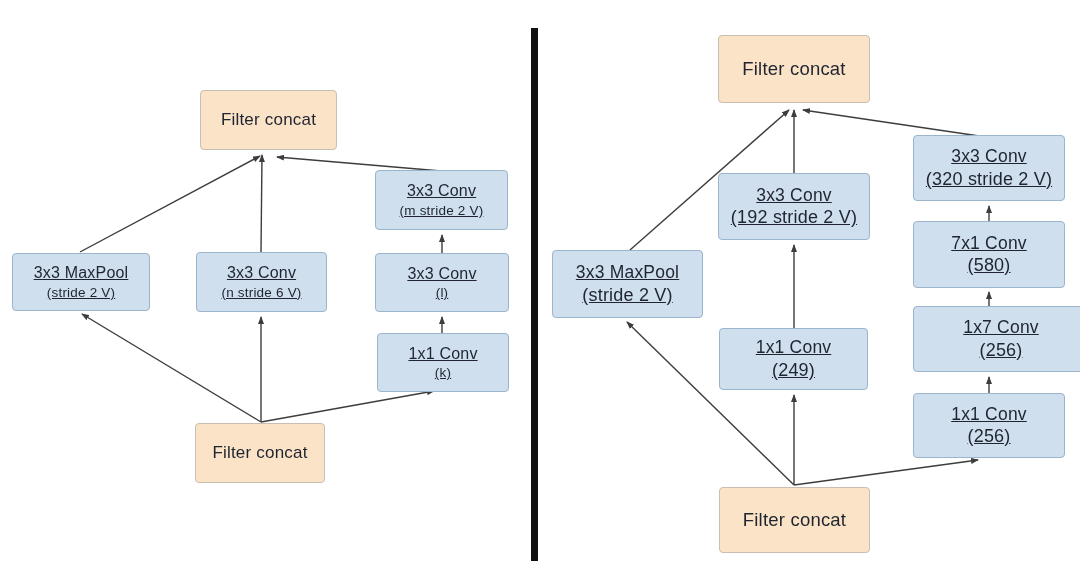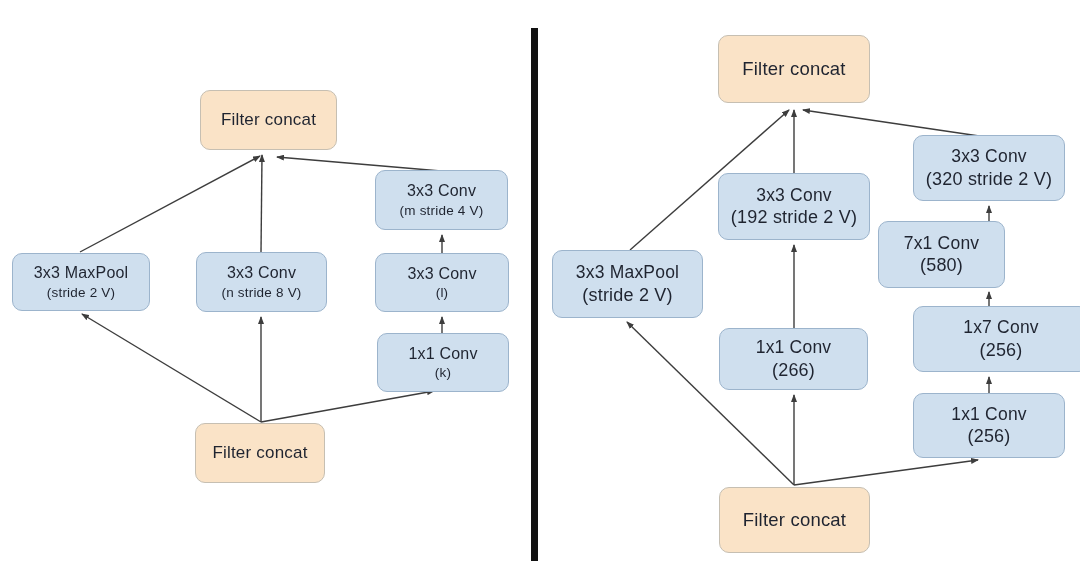--- a/index.html
+++ b/index.html
@@ -22,28 +22,29 @@
     stroke-width: 1.4;
   }
   .node {
     position: absolute;
     box-sizing: border-box;
     display: flex;
     flex-direction: column;
     align-items: center;
     justify-content: center;
     text-align: center;
-    border-radius: 10px;
+    border-radius: 4px;
     color: var(--text, #1f2430);
     line-height: 1.28;
     letter-spacing: 0.2px;
   }
   .node.blue {
     background: var(--node-fill-blue, #cfdfee);
     border: 1.5px solid var(--node-border-blue, #9cb4cc);
+    text-decoration: underline;
   }
   .node.orange {
     background: var(--node-fill-orange, #fae3c7);
     border: 1.5px solid var(--node-border-orange, #c6bfb2);
   }
   .dg-left .l1 { font-size: 16px; }
   .dg-left .l2 { font-size: 13.5px; }
   .dg-left .concat-label { font-size: 17px; }
   .dg-right .l1 { font-size: 17.5px; }
   .dg-right .l2 { font-size: 18px; }
@@ -94,26 +95,26 @@
       <div class="concat-label">Filter concat</div>
     </div>
 
     <div class="node blue" style="left:12px; top:253px; width:138px; height:58px">
       <div class="l1">3x3 MaxPool</div>
       <div class="l2">(stride 2 V)</div>
     </div>
 
     <div class="node blue" style="left:196px; top:252px; width:131px; height:60px">
       <div class="l1">3x3 Conv</div>
-      <div class="l2">(n stride 8 V)</div>
+      <div class="l2">(n stride 6 V)</div>
     </div>
 
     <div class="node blue" style="left:375px; top:170px; width:133px; height:60px">
       <div class="l1">3x3 Conv</div>
-      <div class="l2">(m stride 4 V)</div>
+      <div class="l2">(m stride 2 V)</div>
     </div>
 
     <div class="node blue" style="left:375px; top:253px; width:134px; height:59px">
       <div class="l1">3x3 Conv</div>
       <div class="l2">(l)</div>
     </div>
 
     <div class="node blue" style="left:377px; top:333px; width:132px; height:59px">
       <div class="l1">1x1 Conv</div>
       <div class="l2">(k)</div>
@@ -138,29 +139,29 @@
       <div class="l2">(192 stride 2 V)</div>
     </div>
 
     <div class="node blue" style="left:552px; top:250px; width:151px; height:68px">
       <div class="l1">3x3 MaxPool</div>
       <div class="l2">(stride 2 V)</div>
     </div>
 
     <div class="node blue" style="left:719px; top:328px; width:149px; height:62px">
       <div class="l1">1x1 Conv</div>
-      <div class="l2">(266)</div>
+      <div class="l2">(249)</div>
     </div>
 
     <div class="node blue" style="left:913px; top:135px; width:152px; height:66px">
       <div class="l1">3x3 Conv</div>
       <div class="l2">(320 stride 2 V)</div>
     </div>
 
-    <div class="node blue" style="left:878px; top:221px; width:127px; height:67px">
+    <div class="node blue" style="left:913px; top:221px; width:152px; height:67px">
       <div class="l1">7x1 Conv</div>
       <div class="l2">(580)</div>
     </div>
 
     <div class="node blue" style="left:913px; top:306px; width:176px; height:66px">
       <div class="l1">1x7 Conv</div>
       <div class="l2">(256)</div>
     </div>
 
     <div class="node blue" style="left:913px; top:393px; width:152px; height:65px">

